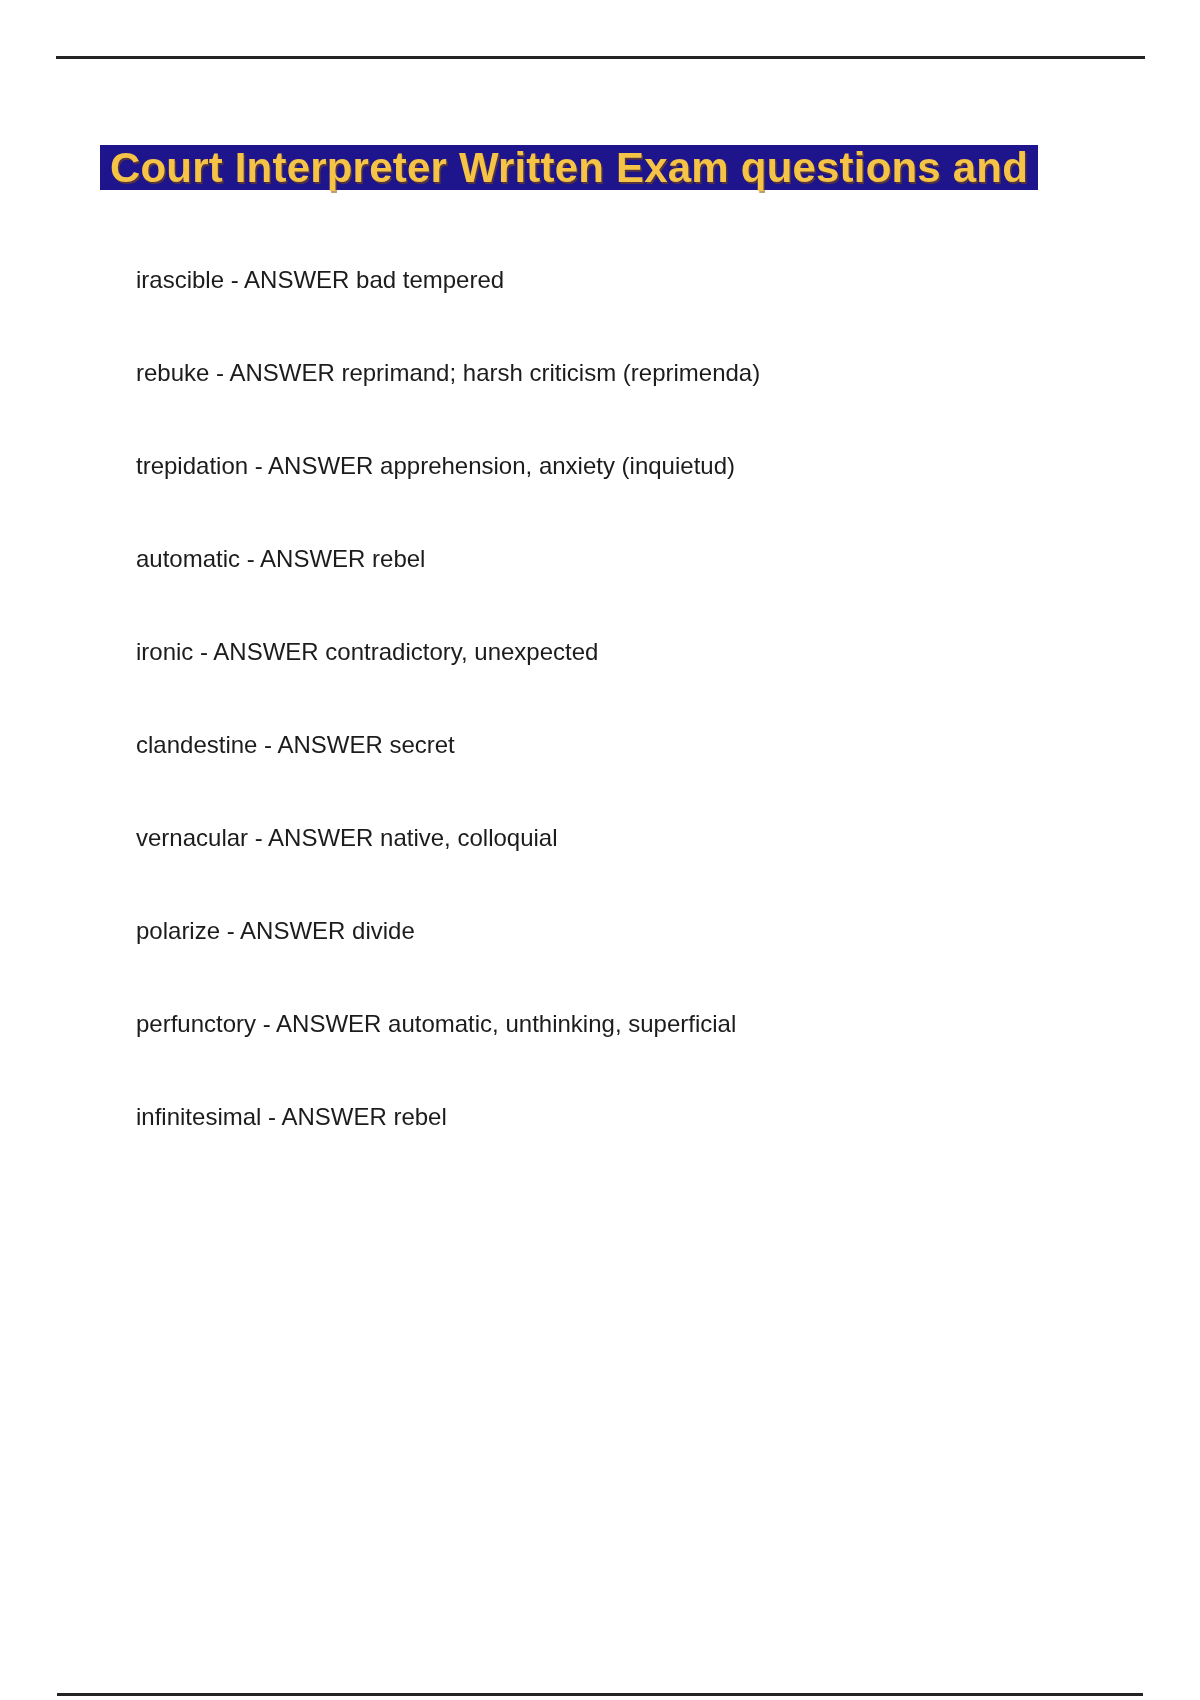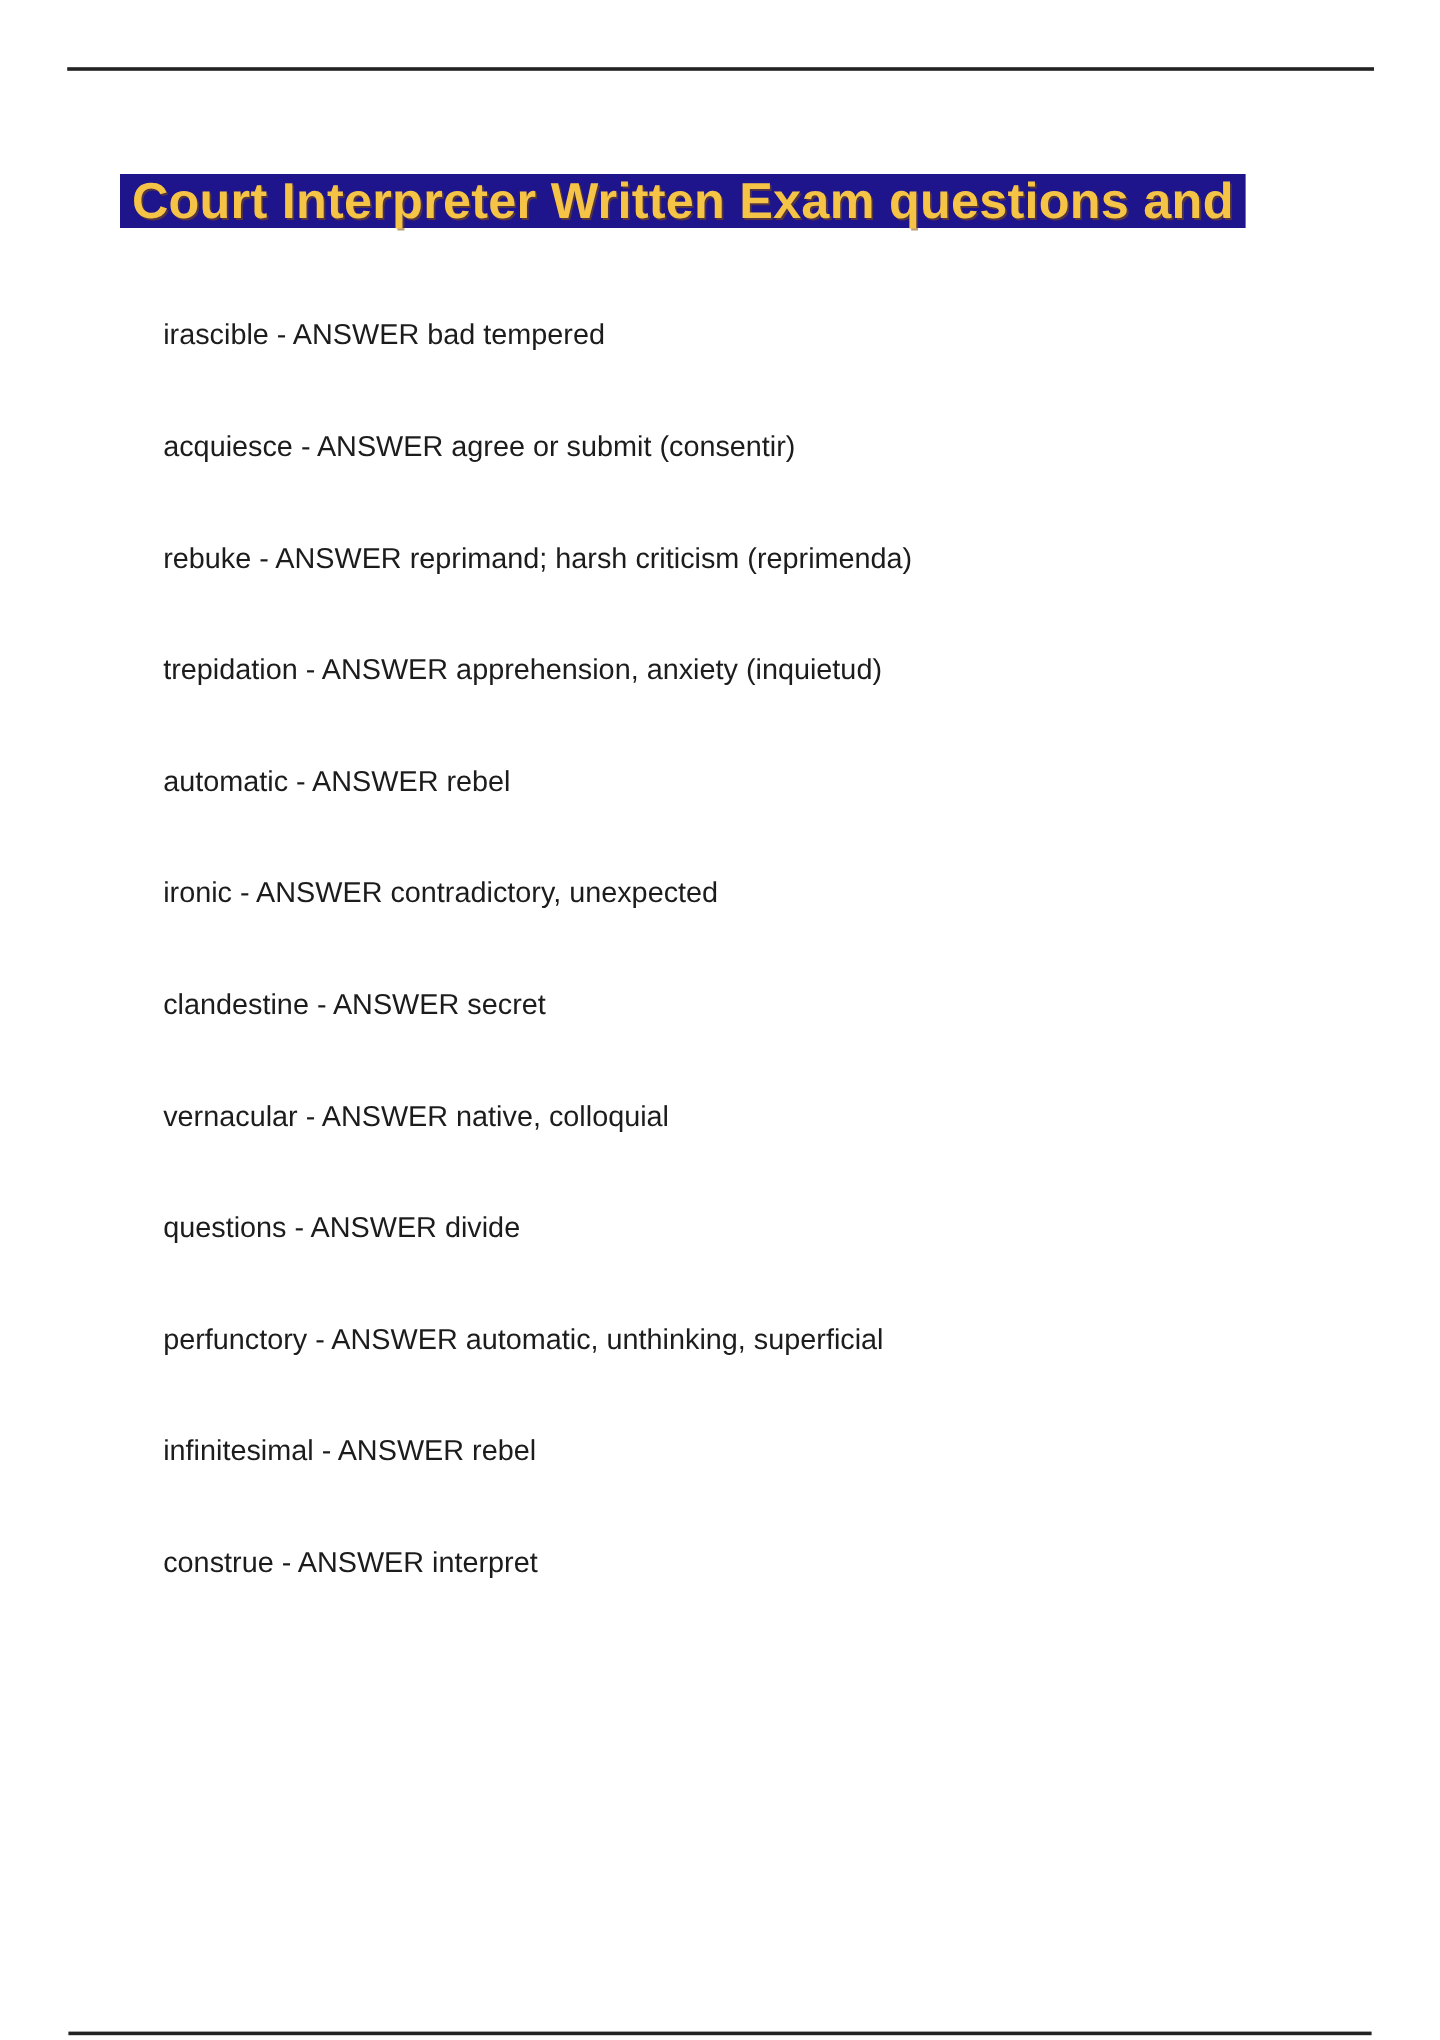--- a/index.html
+++ b/index.html
@@ -61,26 +61,24 @@
 <div class="rule rule-top"></div>
 
 <div class="title-wrap">
   <div class="title-line">
     <span style="background: rgb(30, 20, 140); color: rgb(245, 195, 70);">Court Interpreter Written Exam questions and</span>
   </div>
 </div>
 
 <div class="content">
   <p>irascible - ANSWER bad tempered</p>
-  <p>acquiesce - ANSWER agree or submit (consentir)</p>
   <p>rebuke - ANSWER reprimand; harsh criticism (reprimenda)</p>
   <p>trepidation - ANSWER apprehension, anxiety (inquietud)</p>
   <p>automatic - ANSWER rebel</p>
   <p>ironic - ANSWER contradictory, unexpected</p>
   <p>clandestine - ANSWER secret</p>
   <p>vernacular - ANSWER native, colloquial</p>
-  <p>questions - ANSWER divide</p>
+  <p>polarize - ANSWER divide</p>
   <p>perfunctory - ANSWER automatic, unthinking, superficial</p>
   <p>infinitesimal - ANSWER rebel</p>
-  <p>construe - ANSWER interpret</p>
 </div>
 
 <div class="rule rule-bottom"></div>
 
 </body></html>

